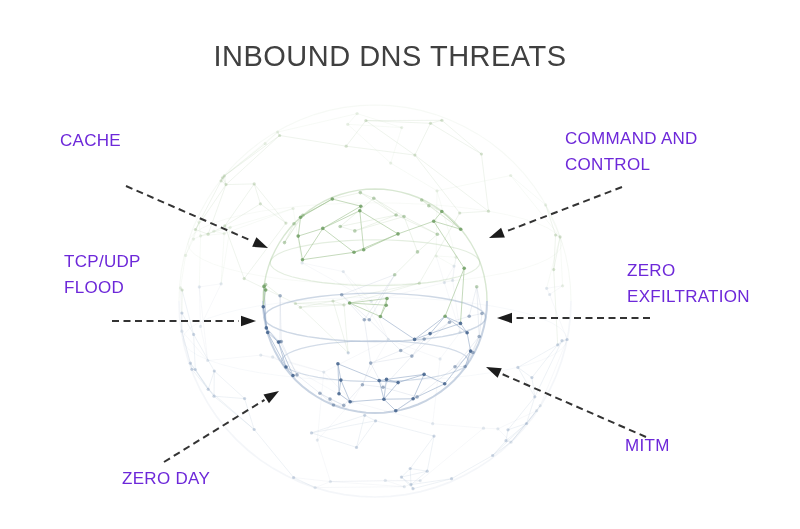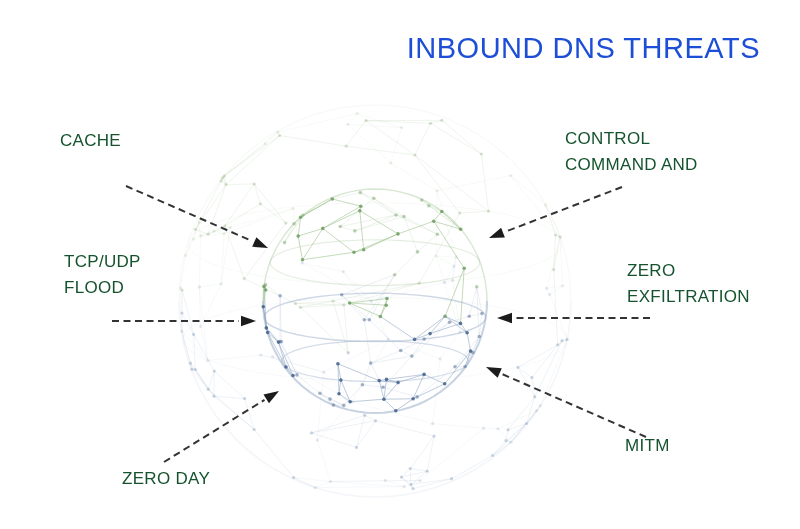--- a/index.html
+++ b/index.html
@@ -6,35 +6,35 @@
   .stage{
     position:relative;
     width:800px;height:529px;
     background:#ffffff;
     overflow:hidden;
     font-family:"Liberation Sans", sans-serif;
   }
   .title{
     position:absolute;
     left:0;top:26px;width:756px;
-    text-align:right;
+    text-align:center;
     font-size:29px;
     line-height:36px;
     font-weight:400;
     letter-spacing:0.5px;
-    color:#1d4ed8;
-    margin:4px;
+    color:#404040;
+    margin:12px;
   }
   .viz{position:absolute;left:0;top:0;}
   .lbl{
     position:absolute;
     font-size:17px;
     line-height:26px;
     letter-spacing:0.3px;
-    color:#14532d;
+    color:#6d28d9;
     white-space:nowrap;
   }
 </style>
 </head>
 <body>
 
 <div class="stage">
 
   <h1 class="title">INBOUND DNS THREATS</h1>
 
@@ -649,22 +649,22 @@
         <line x1="646" y1="437" x2="501.6" y2="373.8" stroke="#333333" stroke-width="2" stroke-dasharray="7 4.5"></line>
         <polygon points="486.0,367.0 501.8,368.2 497.6,377.8" fill="#1c1c1c"></polygon>
       </g>
     </svg>
 
   <div class="lbl" style="left:60px;top:128px">
     <div>CACHE</div>
   </div>
 
   <div class="lbl" style="left:565px;top:126px">
+    <div>COMMAND AND</div>
     <div>CONTROL</div>
-    <div>COMMAND AND</div>
   </div>
 
   <div class="lbl" style="left:64px;top:249px">
     <div>TCP/UDP</div>
     <div>FLOOD</div>
   </div>
 
   <div class="lbl" style="left:627px;top:258px">
     <div>ZERO</div>
     <div>EXFILTRATION</div>

